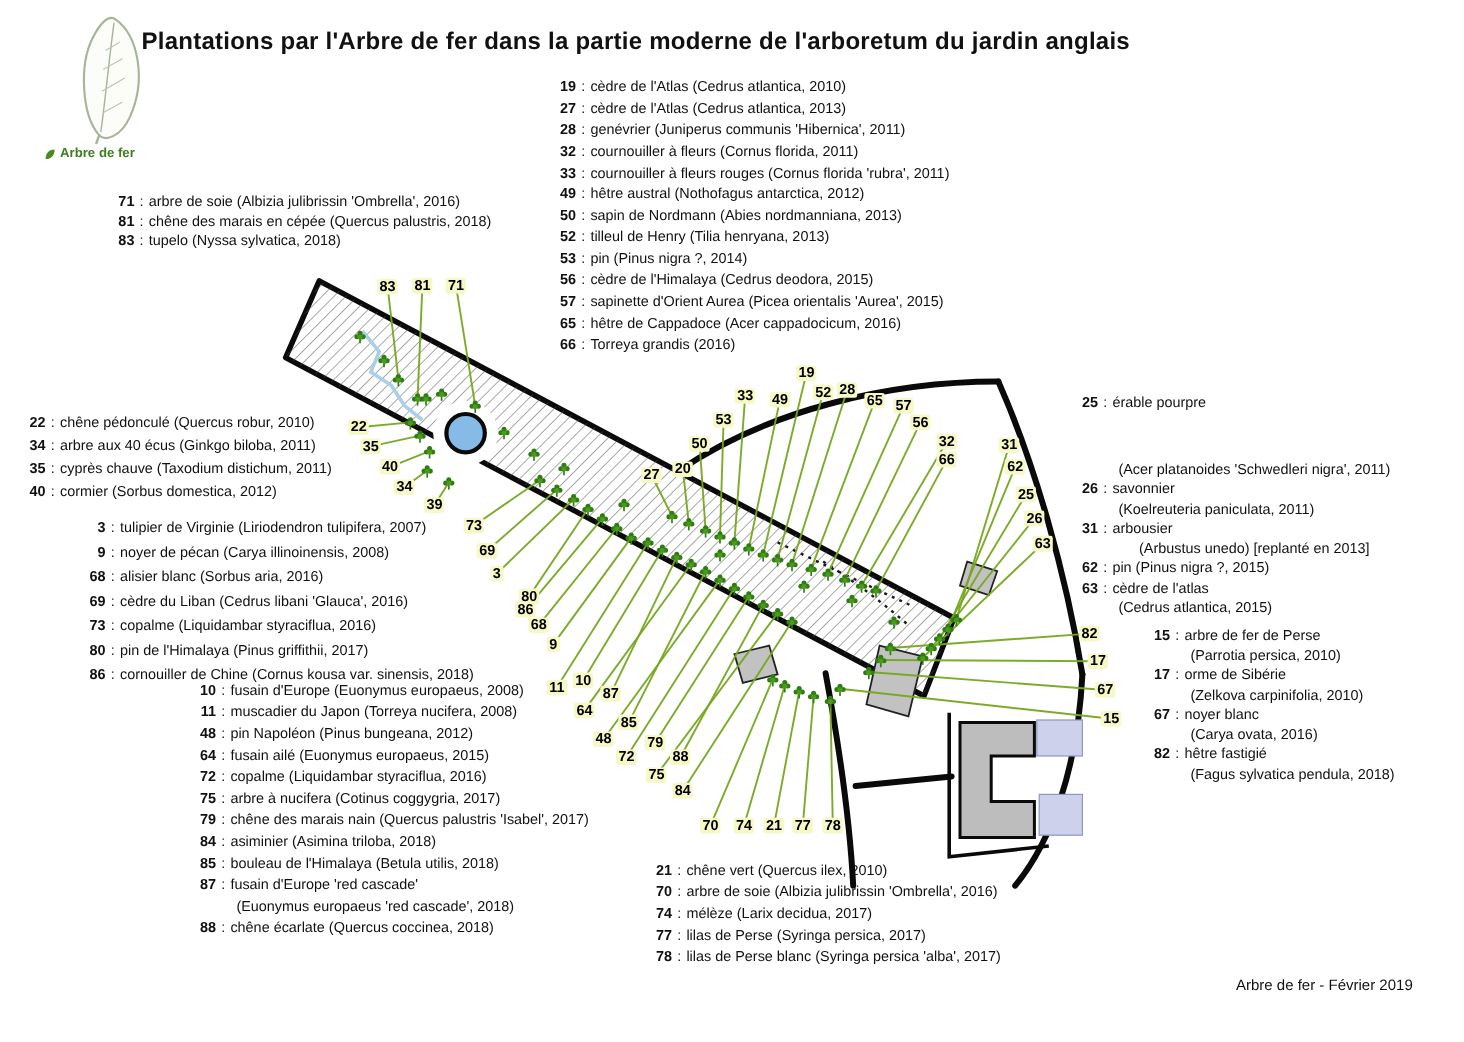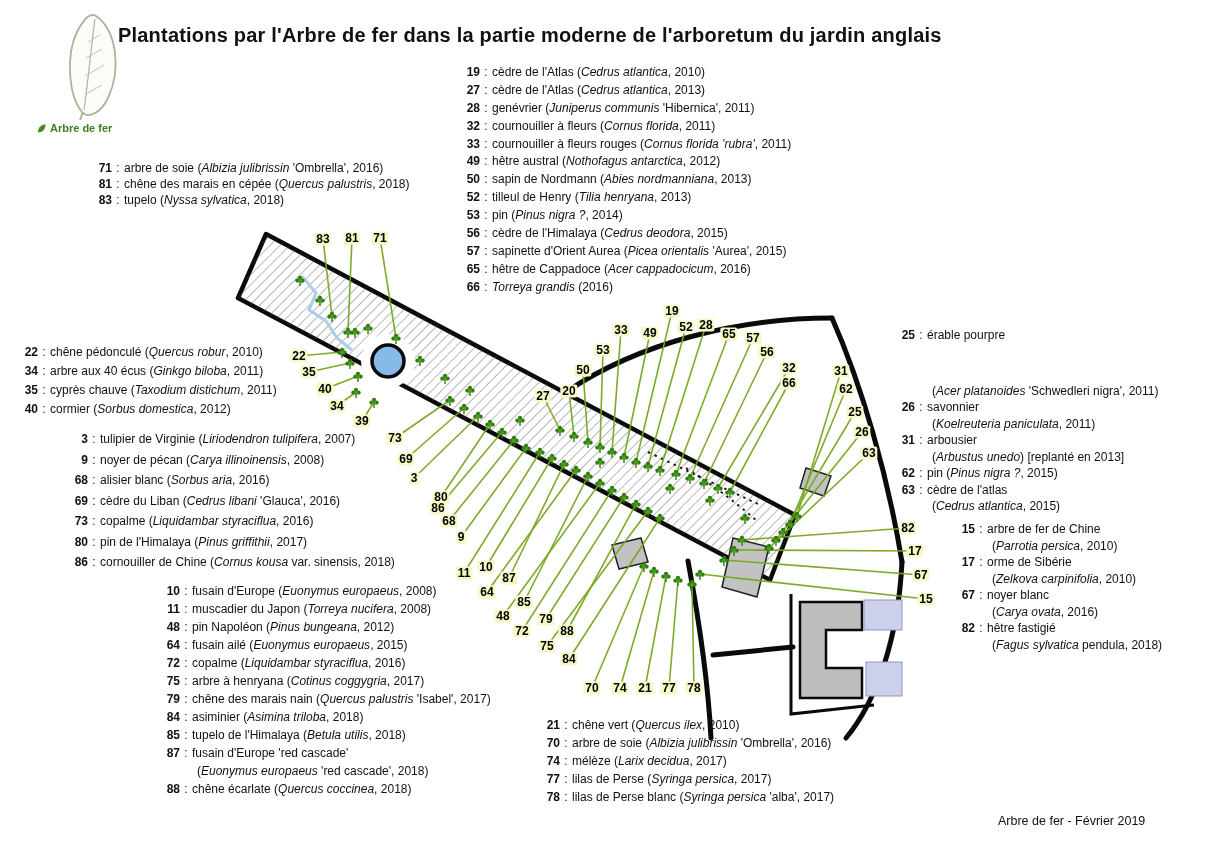--- a/index.html
+++ b/index.html
@@ -1,31 +1,31 @@
 <!DOCTYPE html>
 <html><head>
 <meta charset="utf-8">
 <style>
   html,body{margin:0;padding:0;background:#fff;}
   .canvas{position:relative;width:1220px;height:868px;background:#ffffff;overflow:hidden;
           font-family:"Liberation Sans",sans-serif;color:#111;}
   .title{position:absolute;left:118px;top:24px;font-size:20px;font-weight:bold;letter-spacing:.2px;white-space:nowrap;}
-  .footer{position:absolute;left:998px;top:814px;font-size:12.5px;}
+  .footer{position:absolute;left:1030px;top:814px;font-size:12.5px;}
   .logo-wrap{position:absolute;left:30px;top:6px;width:120px;height:140px;}
   .logo-text{position:absolute;left:6px;top:116px;font-size:11px;font-weight:bold;display:flex;align-items:center;gap:3px;}
   #map-svg{position:absolute;left:0;top:0;}
   #labels-layer{position:absolute;left:0;top:0;width:1220px;height:868px;pointer-events:none;}
   .map-label{position:absolute;transform:translate(-50%,-50%);font-weight:bold;font-size:12px;line-height:13px;
              padding:0 2px;border-radius:2px;color:#000;white-space:nowrap;}
   #legend-root{position:absolute;left:0;top:0;width:1220px;height:868px;}
   .legend-block{position:absolute;white-space:nowrap;font-size:12px;}
   .legend-row{display:block;white-space:nowrap;}
   .legend-num{display:inline-block;text-align:right;font-weight:bold;}
   .legend-sep{display:inline-block;width:12px;text-align:center;}
-  .legend-text .it{font-style:italic;}
+  .legend-text .it{}
   .cont{padding-left:5px;}
 </style>
 </head>
 <body>
 
 <div class="canvas">
 
   <div class="logo-wrap">
     <svg width="110" height="115">
       <path d="M66,10 C86,24 92,62 78,92 C71,107 58,113 52,106 C38,89 36,48 47,26 C53,14 60,6 66,10 Z" fill="#fcfdf9" stroke="#a9b59b" stroke-width="1.8"></path>
@@ -685,47 +685,47 @@
       </div>
       <div class="legend-block" style="left: 66px; top: 429px;">
         <div class="legend-row" style="line-height: 20.5px; height: 20.5px;"><span class="legend-num" style="width: 22px;">3</span><span class="legend-sep">:</span><span class="legend-text"><span>tulipier de Virginie (</span><span class="it">Liriodendron tulipifera</span><span>, 2007)</span></span></div>
         <div class="legend-row" style="line-height: 20.5px; height: 20.5px;"><span class="legend-num" style="width: 22px;">9</span><span class="legend-sep">:</span><span class="legend-text"><span>noyer de pécan (</span><span class="it">Carya illinoinensis</span><span>, 2008)</span></span></div>
         <div class="legend-row" style="line-height: 20.5px; height: 20.5px;"><span class="legend-num" style="width: 22px;">68</span><span class="legend-sep">:</span><span class="legend-text"><span>alisier blanc (</span><span class="it">Sorbus aria</span><span>, 2016)</span></span></div>
         <div class="legend-row" style="line-height: 20.5px; height: 20.5px;"><span class="legend-num" style="width: 22px;">69</span><span class="legend-sep">:</span><span class="legend-text"><span>cèdre du Liban (</span><span class="it">Cedrus libani</span><span> 'Glauca', 2016)</span></span></div>
         <div class="legend-row" style="line-height: 20.5px; height: 20.5px;"><span class="legend-num" style="width: 22px;">73</span><span class="legend-sep">:</span><span class="legend-text"><span>copalme (</span><span class="it">Liquidambar styraciflua</span><span>, 2016)</span></span></div>
         <div class="legend-row" style="line-height: 20.5px; height: 20.5px;"><span class="legend-num" style="width: 22px;">80</span><span class="legend-sep">:</span><span class="legend-text"><span>pin de l'Himalaya (</span><span class="it">Pinus griffithii</span><span>, 2017)</span></span></div>
         <div class="legend-row" style="line-height: 20.5px; height: 20.5px;"><span class="legend-num" style="width: 22px;">86</span><span class="legend-sep">:</span><span class="legend-text"><span>cornouiller de Chine (</span><span class="it">Cornus kousa</span><span> var. sinensis, 2018)</span></span></div>
       </div>
-      <div class="legend-block" style="left: 158px; top: 582px;">
+      <div class="legend-block" style="left: 158px; top: 566px;">
         <div class="legend-row" style="line-height: 18px; height: 18px;"><span class="legend-num" style="width: 22px;">10</span><span class="legend-sep">:</span><span class="legend-text"><span>fusain d'Europe (</span><span class="it">Euonymus europaeus</span><span>, 2008)</span></span></div>
         <div class="legend-row" style="line-height: 18px; height: 18px;"><span class="legend-num" style="width: 22px;">11</span><span class="legend-sep">:</span><span class="legend-text"><span>muscadier du Japon (</span><span class="it">Torreya nucifera</span><span>, 2008)</span></span></div>
         <div class="legend-row" style="line-height: 18px; height: 18px;"><span class="legend-num" style="width: 22px;">48</span><span class="legend-sep">:</span><span class="legend-text"><span>pin Napoléon (</span><span class="it">Pinus bungeana</span><span>, 2012)</span></span></div>
         <div class="legend-row" style="line-height: 18px; height: 18px;"><span class="legend-num" style="width: 22px;">64</span><span class="legend-sep">:</span><span class="legend-text"><span>fusain ailé (</span><span class="it">Euonymus europaeus</span><span>, 2015)</span></span></div>
         <div class="legend-row" style="line-height: 18px; height: 18px;"><span class="legend-num" style="width: 22px;">72</span><span class="legend-sep">:</span><span class="legend-text"><span>copalme (</span><span class="it">Liquidambar styraciflua</span><span>, 2016)</span></span></div>
-        <div class="legend-row" style="line-height: 18px; height: 18px;"><span class="legend-num" style="width: 22px;">75</span><span class="legend-sep">:</span><span class="legend-text"><span>arbre à henryana (</span><span class="it">Cotinus coggygria</span><span>, 2017)</span></span></div>
+        <div class="legend-row" style="line-height: 18px; height: 18px;"><span class="legend-num" style="width: 22px;">75</span><span class="legend-sep">:</span><span class="legend-text"><span>arbre à nucifera (</span><span class="it">Cotinus coggygria</span><span>, 2017)</span></span></div>
         <div class="legend-row" style="line-height: 18px; height: 18px;"><span class="legend-num" style="width: 22px;">79</span><span class="legend-sep">:</span><span class="legend-text"><span>chêne des marais nain (</span><span class="it">Quercus palustris</span><span> 'Isabel', 2017)</span></span></div>
         <div class="legend-row" style="line-height: 18px; height: 18px;"><span class="legend-num" style="width: 22px;">84</span><span class="legend-sep">:</span><span class="legend-text"><span>asiminier (</span><span class="it">Asimina triloba</span><span>, 2018)</span></span></div>
-        <div class="legend-row" style="line-height: 18px; height: 18px;"><span class="legend-num" style="width: 22px;">85</span><span class="legend-sep">:</span><span class="legend-text"><span>tupelo de l'Himalaya (</span><span class="it">Betula utilis</span><span>, 2018)</span></span></div>
+        <div class="legend-row" style="line-height: 18px; height: 18px;"><span class="legend-num" style="width: 22px;">85</span><span class="legend-sep">:</span><span class="legend-text"><span>bouleau de l'Himalaya (</span><span class="it">Betula utilis</span><span>, 2018)</span></span></div>
         <div class="legend-row" style="line-height: 18px; height: 18px;"><span class="legend-num" style="width: 22px;">87</span><span class="legend-sep">:</span><span class="legend-text"><span>fusain d'Europe 'red cascade'</span></span></div>
         <div class="legend-row" style="line-height: 18px; height: 18px;"><span class="legend-num" style="width: 22px;"></span><span class="legend-sep"></span><span class="legend-text cont"><span>(</span><span class="it">Euonymus europaeus</span><span> 'red cascade', 2018)</span></span></div>
         <div class="legend-row" style="line-height: 18px; height: 18px;"><span class="legend-num" style="width: 22px;">88</span><span class="legend-sep">:</span><span class="legend-text"><span>chêne écarlate (</span><span class="it">Quercus coccinea</span><span>, 2018)</span></span></div>
       </div>
       <div class="legend-block" style="left: 895px; top: 327px;">
         <div class="legend-row" style="line-height: 16.5px; height: 16.5px;"><span class="legend-num" style="width: 20px;">25</span><span class="legend-sep">:</span><span class="legend-text"><span>érable pourpre</span></span></div>
         <div class="legend-row" style="line-height: 16.5px; height: 16.5px; margin-top: 39px;"><span class="legend-num" style="width: 20px;"></span><span class="legend-sep"></span><span class="legend-text cont"><span>(</span><span class="it">Acer platanoides</span><span> 'Schwedleri nigra', 2011)</span></span></div>
         <div class="legend-row" style="line-height: 16.5px; height: 16.5px;"><span class="legend-num" style="width: 20px;">26</span><span class="legend-sep">:</span><span class="legend-text"><span>savonnier</span></span></div>
         <div class="legend-row" style="line-height: 16.5px; height: 16.5px;"><span class="legend-num" style="width: 20px;"></span><span class="legend-sep"></span><span class="legend-text cont"><span>(</span><span class="it">Koelreuteria paniculata</span><span>, 2011)</span></span></div>
         <div class="legend-row" style="line-height: 16.5px; height: 16.5px;"><span class="legend-num" style="width: 20px;">31</span><span class="legend-sep">:</span><span class="legend-text"><span>arbousier</span></span></div>
-        <div class="legend-row" style="line-height: 16.5px; height: 16.5px;"><span class="legend-num" style="width: 20px;"></span><span class="legend-sep"></span><span class="legend-text cont"><span>(</span><span class="it">Arbustus unedo</span><span>)  [replanté en 2013]</span></span></div>
+        <div class="legend-row" style="line-height: 16.5px; height: 16.5px; text-align: center;"><span class="legend-num" style="width: 20px;"></span><span class="legend-sep"></span><span class="legend-text cont"><span>(</span><span class="it">Arbustus unedo</span><span>)  [replanté en 2013]</span></span></div>
         <div class="legend-row" style="line-height: 16.5px; height: 16.5px;"><span class="legend-num" style="width: 20px;">62</span><span class="legend-sep">:</span><span class="legend-text"><span>pin (</span><span class="it">Pinus nigra ?</span><span>, 2015)</span></span></div>
         <div class="legend-row" style="line-height: 16.5px; height: 16.5px;"><span class="legend-num" style="width: 20px;">63</span><span class="legend-sep">:</span><span class="legend-text"><span>cèdre de l'atlas</span></span></div>
         <div class="legend-row" style="line-height: 16.5px; height: 16.5px;"><span class="legend-num" style="width: 20px;"></span><span class="legend-sep"></span><span class="legend-text cont"><span>(</span><span class="it">Cedrus atlantica</span><span>, 2015)</span></span></div>
       </div>
       <div class="legend-block" style="left: 955px; top: 521px;">
-        <div class="legend-row" style="line-height: 16.5px; height: 16.5px;"><span class="legend-num" style="width: 20px;">15</span><span class="legend-sep">:</span><span class="legend-text"><span>arbre de fer de Chine</span></span></div>
+        <div class="legend-row" style="line-height: 16.5px; height: 16.5px;"><span class="legend-num" style="width: 20px;">15</span><span class="legend-sep">:</span><span class="legend-text"><span>arbre de fer de Perse</span></span></div>
         <div class="legend-row" style="line-height: 16.5px; height: 16.5px;"><span class="legend-num" style="width: 20px;"></span><span class="legend-sep"></span><span class="legend-text cont"><span>(</span><span class="it">Parrotia persica</span><span>, 2010)</span></span></div>
         <div class="legend-row" style="line-height: 16.5px; height: 16.5px;"><span class="legend-num" style="width: 20px;">17</span><span class="legend-sep">:</span><span class="legend-text"><span>orme de Sibérie</span></span></div>
         <div class="legend-row" style="line-height: 16.5px; height: 16.5px;"><span class="legend-num" style="width: 20px;"></span><span class="legend-sep"></span><span class="legend-text cont"><span>(</span><span class="it">Zelkova carpinifolia</span><span>, 2010)</span></span></div>
         <div class="legend-row" style="line-height: 16.5px; height: 16.5px;"><span class="legend-num" style="width: 20px;">67</span><span class="legend-sep">:</span><span class="legend-text"><span>noyer blanc</span></span></div>
         <div class="legend-row" style="line-height: 16.5px; height: 16.5px;"><span class="legend-num" style="width: 20px;"></span><span class="legend-sep"></span><span class="legend-text cont"><span>(</span><span class="it">Carya ovata</span><span>, 2016)</span></span></div>
         <div class="legend-row" style="line-height: 16.5px; height: 16.5px;"><span class="legend-num" style="width: 20px;">82</span><span class="legend-sep">:</span><span class="legend-text"><span>hêtre fastigié</span></span></div>
         <div class="legend-row" style="line-height: 16.5px; height: 16.5px;"><span class="legend-num" style="width: 20px;"></span><span class="legend-sep"></span><span class="legend-text cont"><span>(</span><span class="it">Fagus sylvatica</span><span> pendula, 2018)</span></span></div>
       </div>
       <div class="legend-block" style="left: 540px; top: 716px;">
         <div class="legend-row" style="line-height: 18px; height: 18px;"><span class="legend-num" style="width: 20px;">21</span><span class="legend-sep">:</span><span class="legend-text"><span>chêne vert (</span><span class="it">Quercus ilex</span><span>, 2010)</span></span></div>

